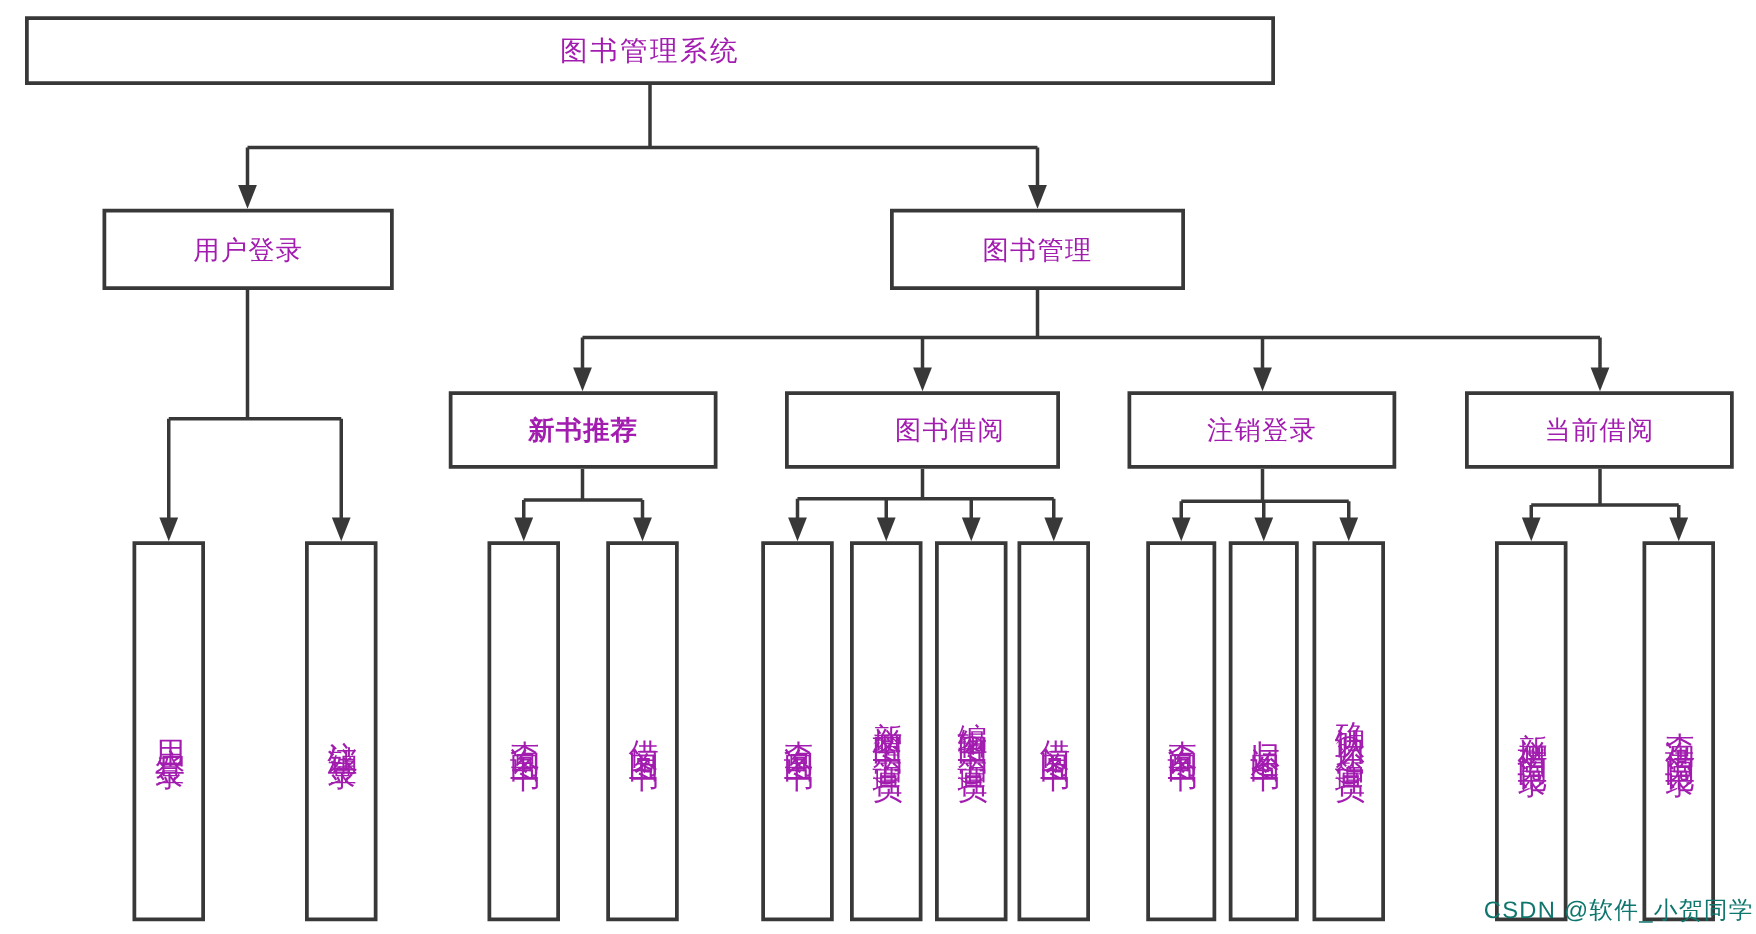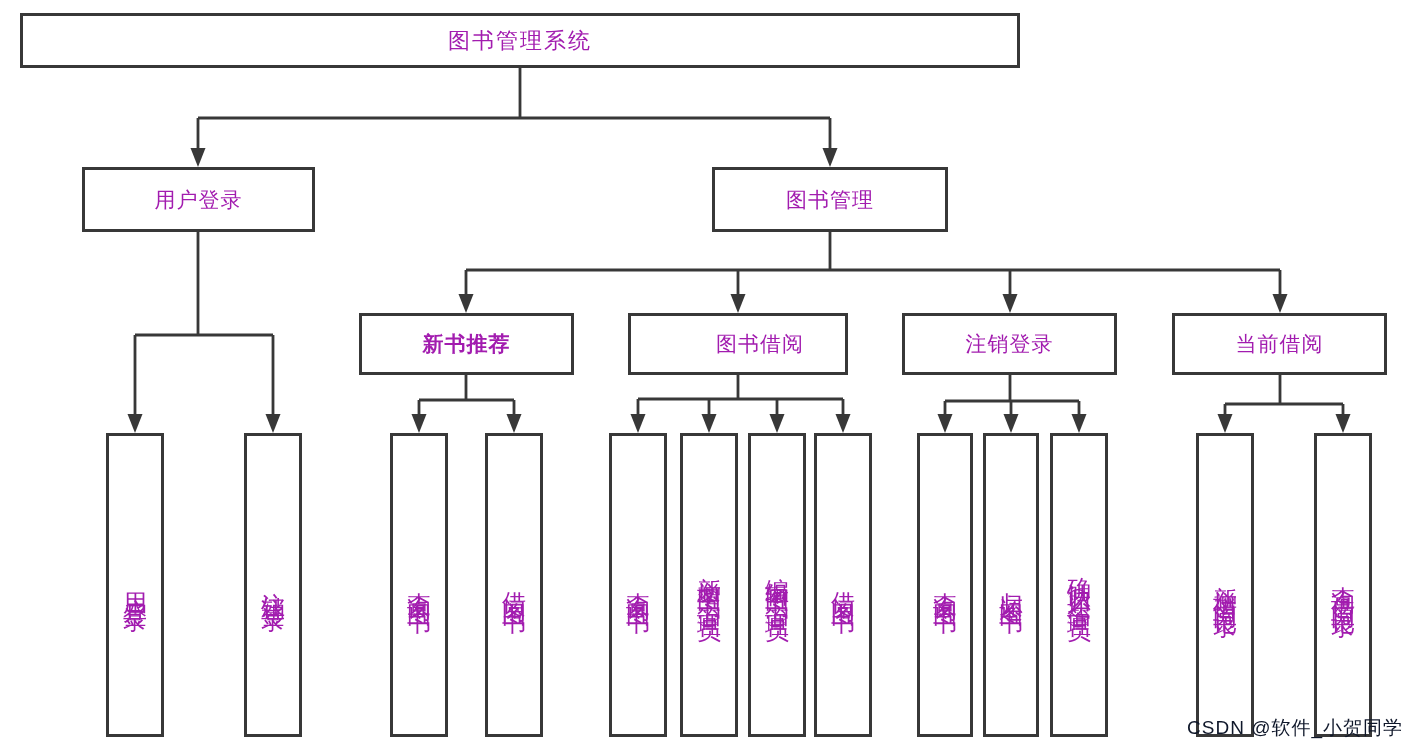--- a/index.html
+++ b/index.html
@@ -50,21 +50,21 @@
   #connectors path {
     stroke: #383838;
     stroke-width: 2.8;
     fill: none;
   }
   #watermark {
     position: absolute;
     right: 2px;
     bottom: 6px;
     font-size: 19px;
-    color: #0f172a;
+    color: #0f766e;
     letter-spacing: 1px;
     z-index: 3;
     white-space: nowrap;
   }
 </style>
 </head>
 <body>
 
 <div id="stage">
 

